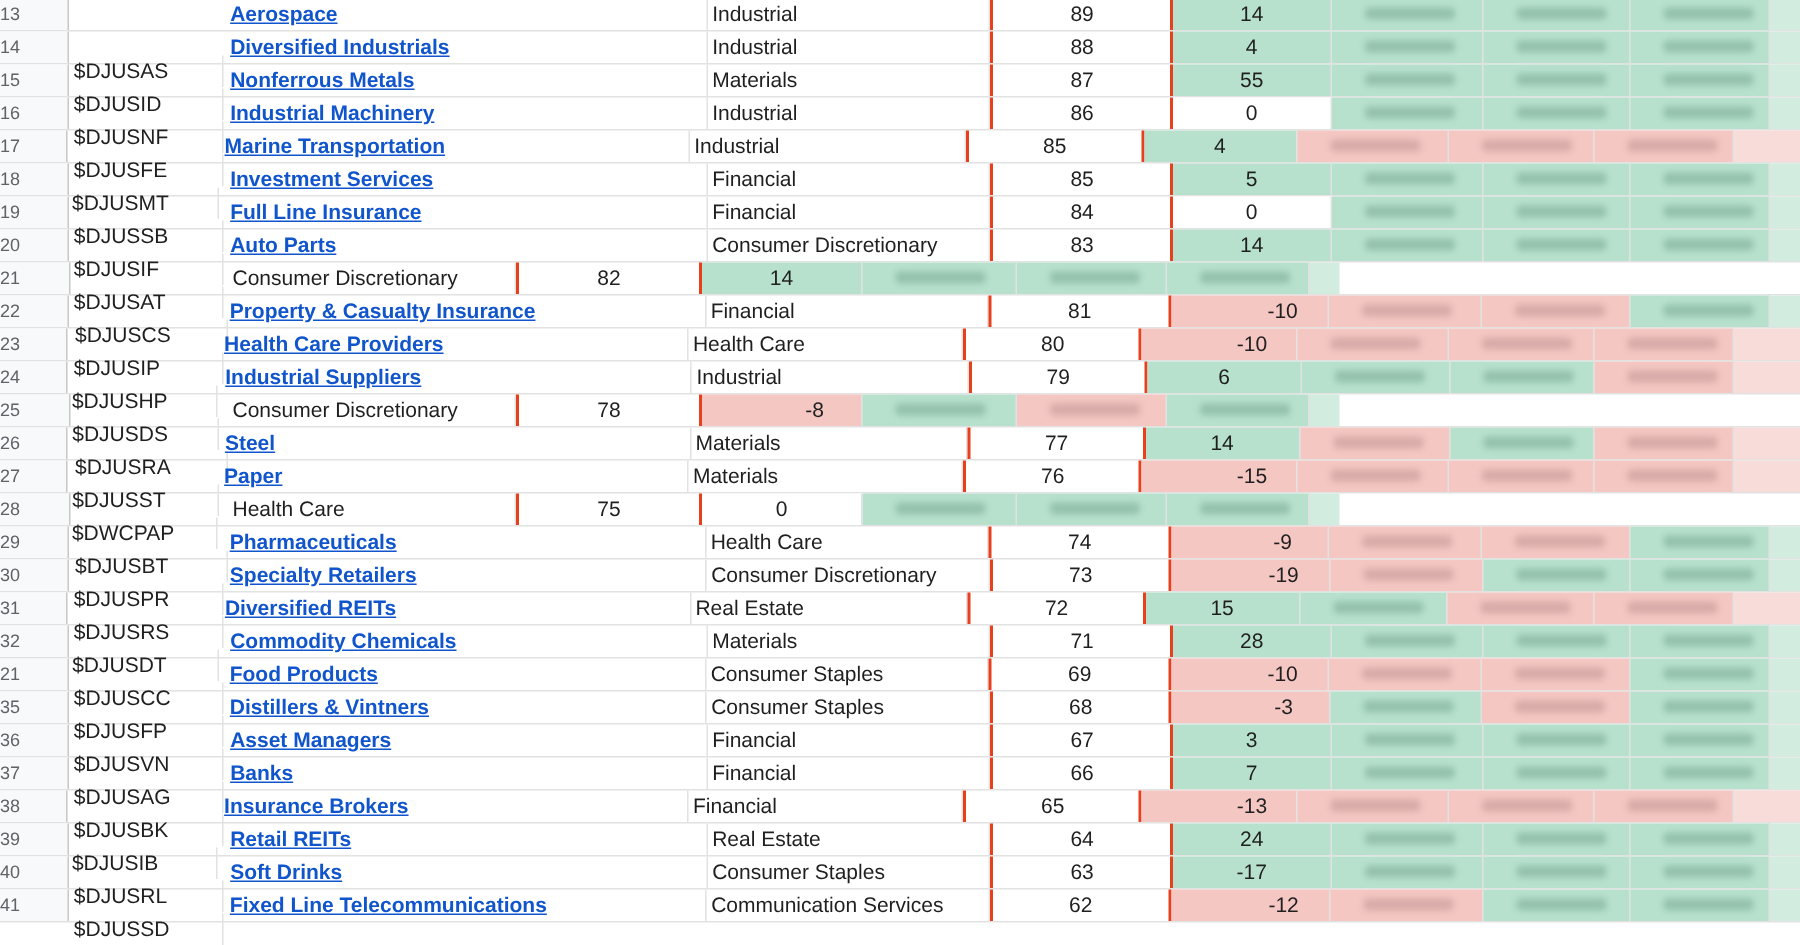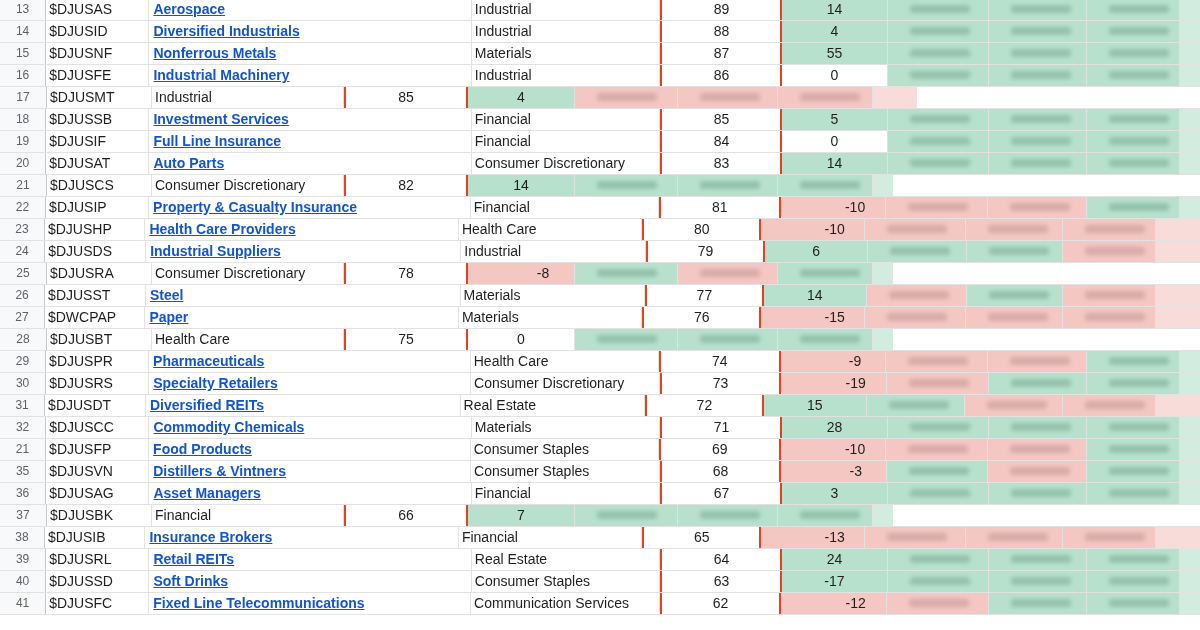--- a/index.html
+++ b/index.html
@@ -1,21 +1,21 @@
 <!DOCTYPE html>
 <html><head>
 <meta charset="utf-8">
 <style>
   html,body{margin:0;padding:0;background:#fff;}
   body{width:1200px;height:630px;overflow:hidden;font-family:"Liberation Sans",sans-serif;font-size:14px;color:#1f1f1f;position:relative;}
   .sheet{position:absolute;top:-1px;left:0;width:1200px;}
   .row{display:flex;height:21px;border-bottom:1px solid #e2e2e2;box-sizing:content-box;}
   .cell{box-sizing:border-box;height:21px;line-height:21px;white-space:nowrap;overflow:hidden;border-right:1px solid #e2e2e2;}
-  .rownum{width:47px;background:#f8f9fa;color:#5f6368;font-size:12px;text-align:center;border-right:1px solid #c7c7c7;}
-  .ticker{width:105px;padding-left:3px;}
+  .rownum{width:47px;background:#f8f9fa;color:#5f6368;font-size:12px;text-align:left;border-right:1px solid #c7c7c7;}
+  .ticker{width:105px;padding-left:3px;margin-top:38px;}
   .name{width:328px;padding-left:4px;}
   .name a{color:#1155cc;font-weight:bold;text-decoration:underline;}
   .sector{width:192px;padding-left:3px;}
   .rank{width:124px;text-align:center;border-left:2px solid #e8401c;border-right:2px solid #e8401c;}
   .chg{width:107px;text-align:center;}
   .blur{width:103px;position:relative;}
   .blur.c2{width:100px;}
   .blur.c3{width:95px;}
   .tail{width:20px;border-right:none;}
   .g{background:#b7e1cd;}
@@ -103,20 +103,21 @@
       </div>
     <div class="cell blur c3 g">
         <span class="bar"></span>
       </div>
     <div class="cell tail g"></div>
   </div>
 
   <div class="row">
     <div class="cell rownum">17</div>
     <div class="cell ticker">$DJUSMT</div>
+    <div class="cell name"><a>Marine Transportation</a></div>
     <div class="cell sector">Industrial</div>
     <div class="cell rank">85</div>
     <div class="cell chg g">4</div>
     <div class="cell blur c1 r">
         <span class="bar"></span>
       </div>
     <div class="cell blur c2 r">
         <span class="bar"></span>
       </div>
     <div class="cell blur c3 r">
@@ -461,20 +462,21 @@
       </div>
     <div class="cell blur c3 g">
         <span class="bar"></span>
       </div>
     <div class="cell tail g"></div>
   </div>
 
   <div class="row">
     <div class="cell rownum">37</div>
     <div class="cell ticker">$DJUSBK</div>
+    <div class="cell name"><a>Banks</a></div>
     <div class="cell sector">Financial</div>
     <div class="cell rank">66</div>
     <div class="cell chg g">7</div>
     <div class="cell blur c1 g">
         <span class="bar"></span>
       </div>
     <div class="cell blur c2 g">
         <span class="bar"></span>
       </div>
     <div class="cell blur c3 g">

